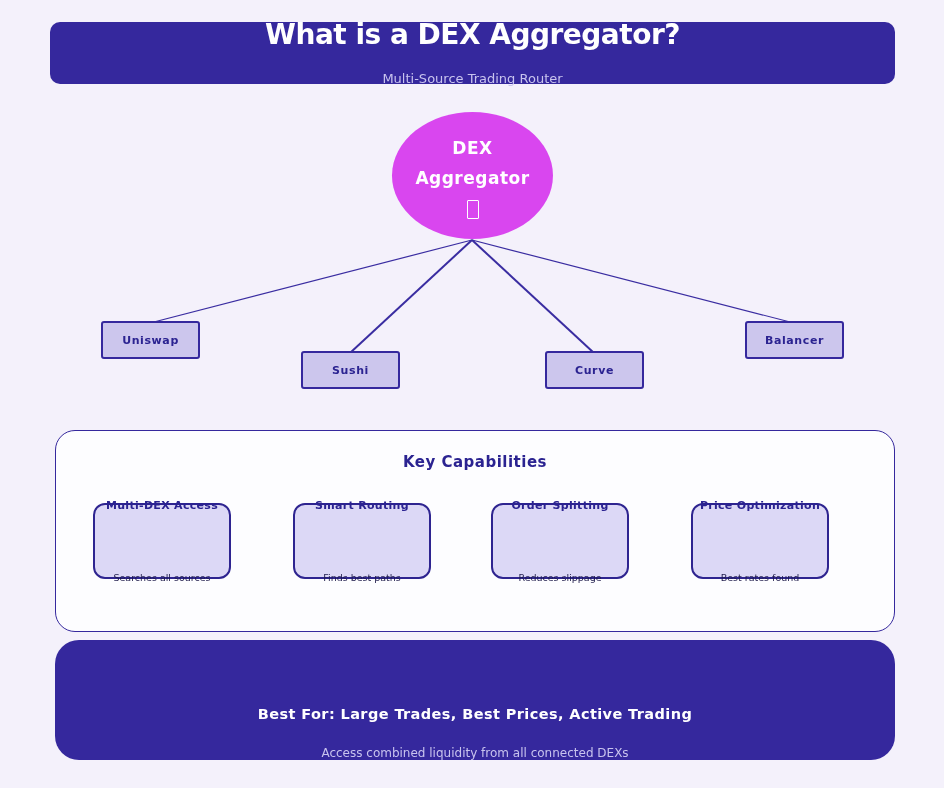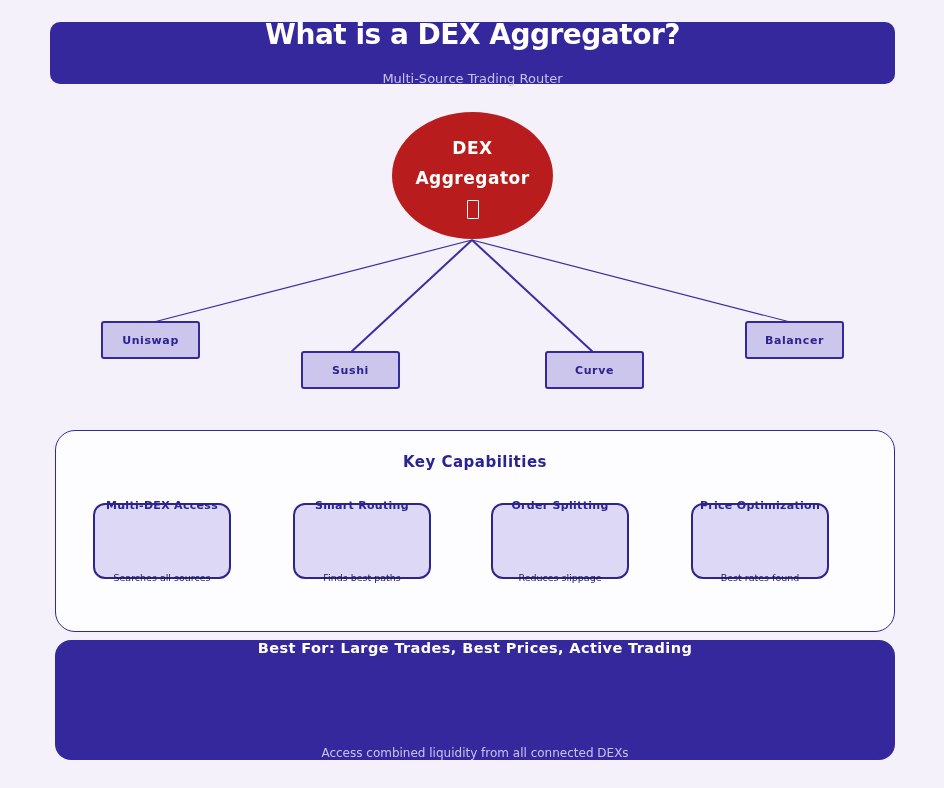--- a/index.html
+++ b/index.html
@@ -13,21 +13,21 @@
     background:#35289d;border-radius:10px;
     display:flex;flex-direction:column;align-items:center;justify-content:center;
   }
   .header-title{color:#ffffff;font-size:28px;font-weight:bold;letter-spacing:-0.5px;line-height:1.1;}
   .header-subtitle{color:#c8c3ee;font-size:13px;margin-top:21px;}
   
   .lines-svg{position:absolute;left:0;top:0;width:944px;height:788px;}
   
   .center-node{
     position:absolute;left:392px;top:112px;width:161px;height:127px;
-    background:#b91c1c;border-radius:50%;
+    background:#d946ef;border-radius:50%;
     display:flex;flex-direction:column;align-items:center;justify-content:center;
     color:#ffffff;text-align:center;
   }
   .center-line{font-size:17px;font-weight:bold;letter-spacing:0.5px;line-height:30px;}
   .tofu{
     display:inline-block;width:10px;height:17px;margin-top:7px;
     border:1.5px solid #ffffff;border-radius:1px;
   }
   
   .dexbox{
@@ -55,22 +55,22 @@
     display:flex;flex-direction:column;align-items:center;justify-content:center;
     text-align:center;
     gap:40px;
   }
   .cap-card .ct{color:#2b2391;font-size:11px;font-weight:bold;letter-spacing:0.3px;}
   .cap-card .cs{color:#1e1b4b;font-size:9.5px;margin-top:20px;}
   .card-0{left:37px;} .card-1{left:237px;} .card-2{left:435px;} .card-3{left:635px;}
   
   .footer-banner{
     position:absolute;left:55px;top:640px;width:840px;height:120px;
-    background:#35289d;border-radius:16px;
-    display:flex;flex-direction:column;align-items:center;justify-content:space-between;
+    background:#35289d;border-radius:24px;
+    display:flex;flex-direction:column;align-items:center;justify-content:flex-end;
   }
   .footer-title{color:#ffffff;font-size:14.5px;font-weight:bold;letter-spacing:0.4px;}
   .footer-subtitle{color:#c8c3ee;font-size:12px;margin-top:24px;}
 </style>
 </head>
 <body>
 
 <div class="canvas">
 
   <div class="header-banner">

